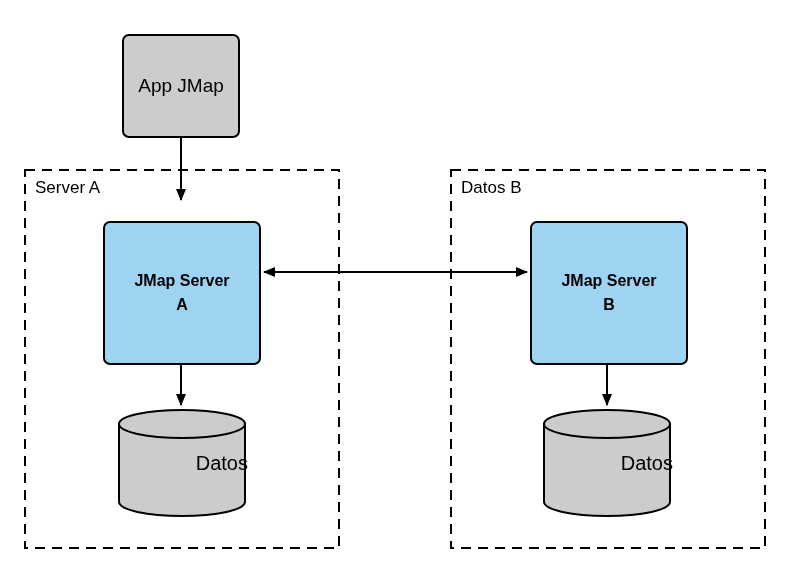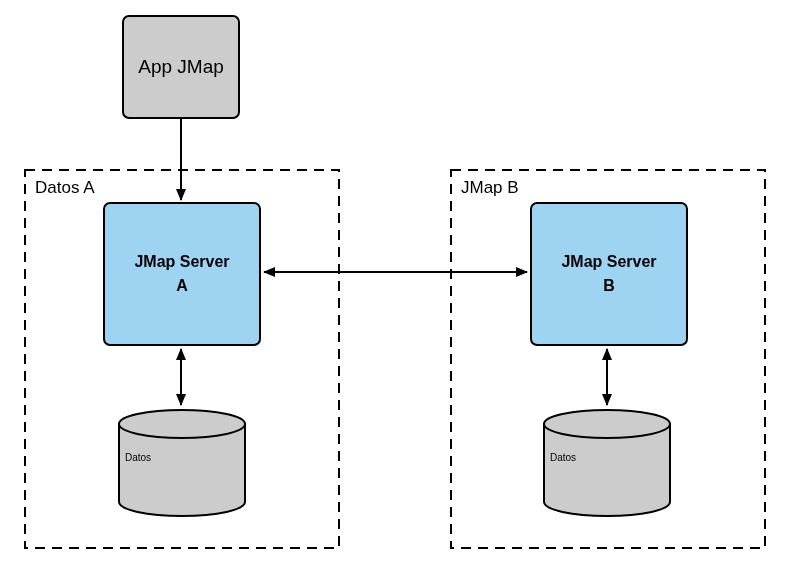--- a/index.html
+++ b/index.html
@@ -26,20 +26,21 @@
   .node {
     position: absolute;
     box-sizing: border-box;
     border: 2px solid #000000;
     border-radius: 7px;
     display: flex;
     flex-direction: column;
     align-items: center;
     justify-content: center;
     text-align: center;
+    margin-top: 19px;
   }
   .node-app {
     left: 122px;
     top: 15px;
     width: 118px;
     height: 104px;
     background: #cccccc;
     font-size: 19px;
   }
   .node-server {
@@ -60,25 +61,25 @@
   .site-label-b { left: 461px; top: 178px; }
   .cylinder {
     position: absolute;
     width: 130px;
     height: 110px;
   }
   .cylinder-a { left: 117px; top: 408px; }
   .cylinder-b { left: 542px; top: 408px; }
   .cylinder-label {
     position: absolute;
-    left: 8px;
+    left: 1px;
     top: 44px;
     width: 100%;
-    text-align: left;
-    font-size: 10px;
+    text-align: right;
+    font-size: 20px;
   }
 </style>
 </head>
 <body>
 
 <div class="canvas">
 
   <svg class="layer" width="791" height="567" viewBox="0 0 791 567">
     <defs>
       <marker id="arrowEnd" markerUnits="userSpaceOnUse" markerWidth="14" markerHeight="12" refX="12" refY="6" orient="auto-start-reverse">
@@ -96,22 +97,22 @@
 
     <line x1="181" y1="349" x2="181" y2="405" stroke="#000000" stroke-width="2" marker-start="url(#arrowEnd)" marker-end="url(#arrowEnd)"></line>
 
     <line x1="607" y1="349" x2="607" y2="405" stroke="#000000" stroke-width="2" marker-start="url(#arrowEnd)" marker-end="url(#arrowEnd)"></line>
   </svg>
 
   <div class="node node-app">
     <span>App JMap</span>
   </div>
 
-  <div class="site-label site-label-a">Datos A</div>
-  <div class="site-label site-label-b">JMap B</div>
+  <div class="site-label site-label-a">Server A</div>
+  <div class="site-label site-label-b">Datos B</div>
 
   <div class="node node-server node-server-a">
     <span>JMap Server</span>
     <span>A</span>
   </div>
 
   <div class="node node-server node-server-b">
     <span>JMap Server</span>
     <span>B</span>
   </div>

